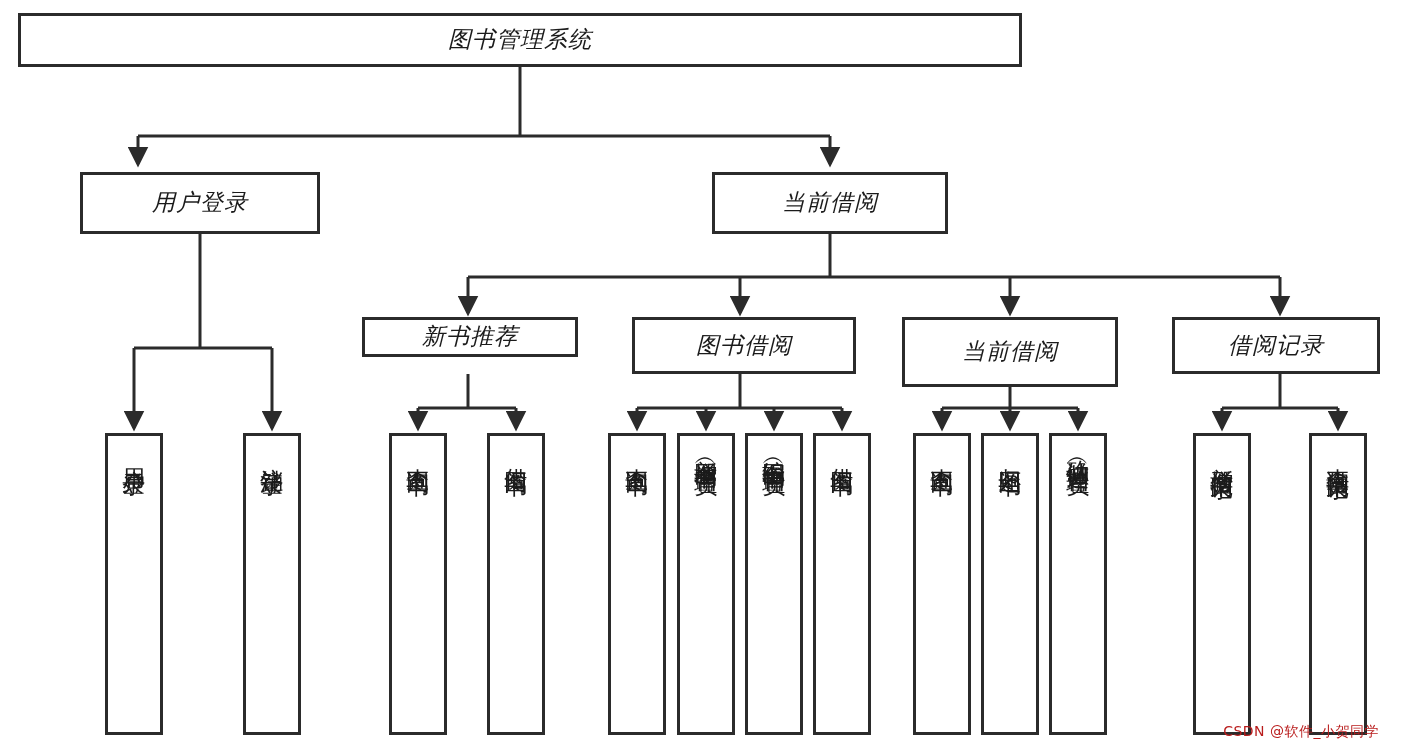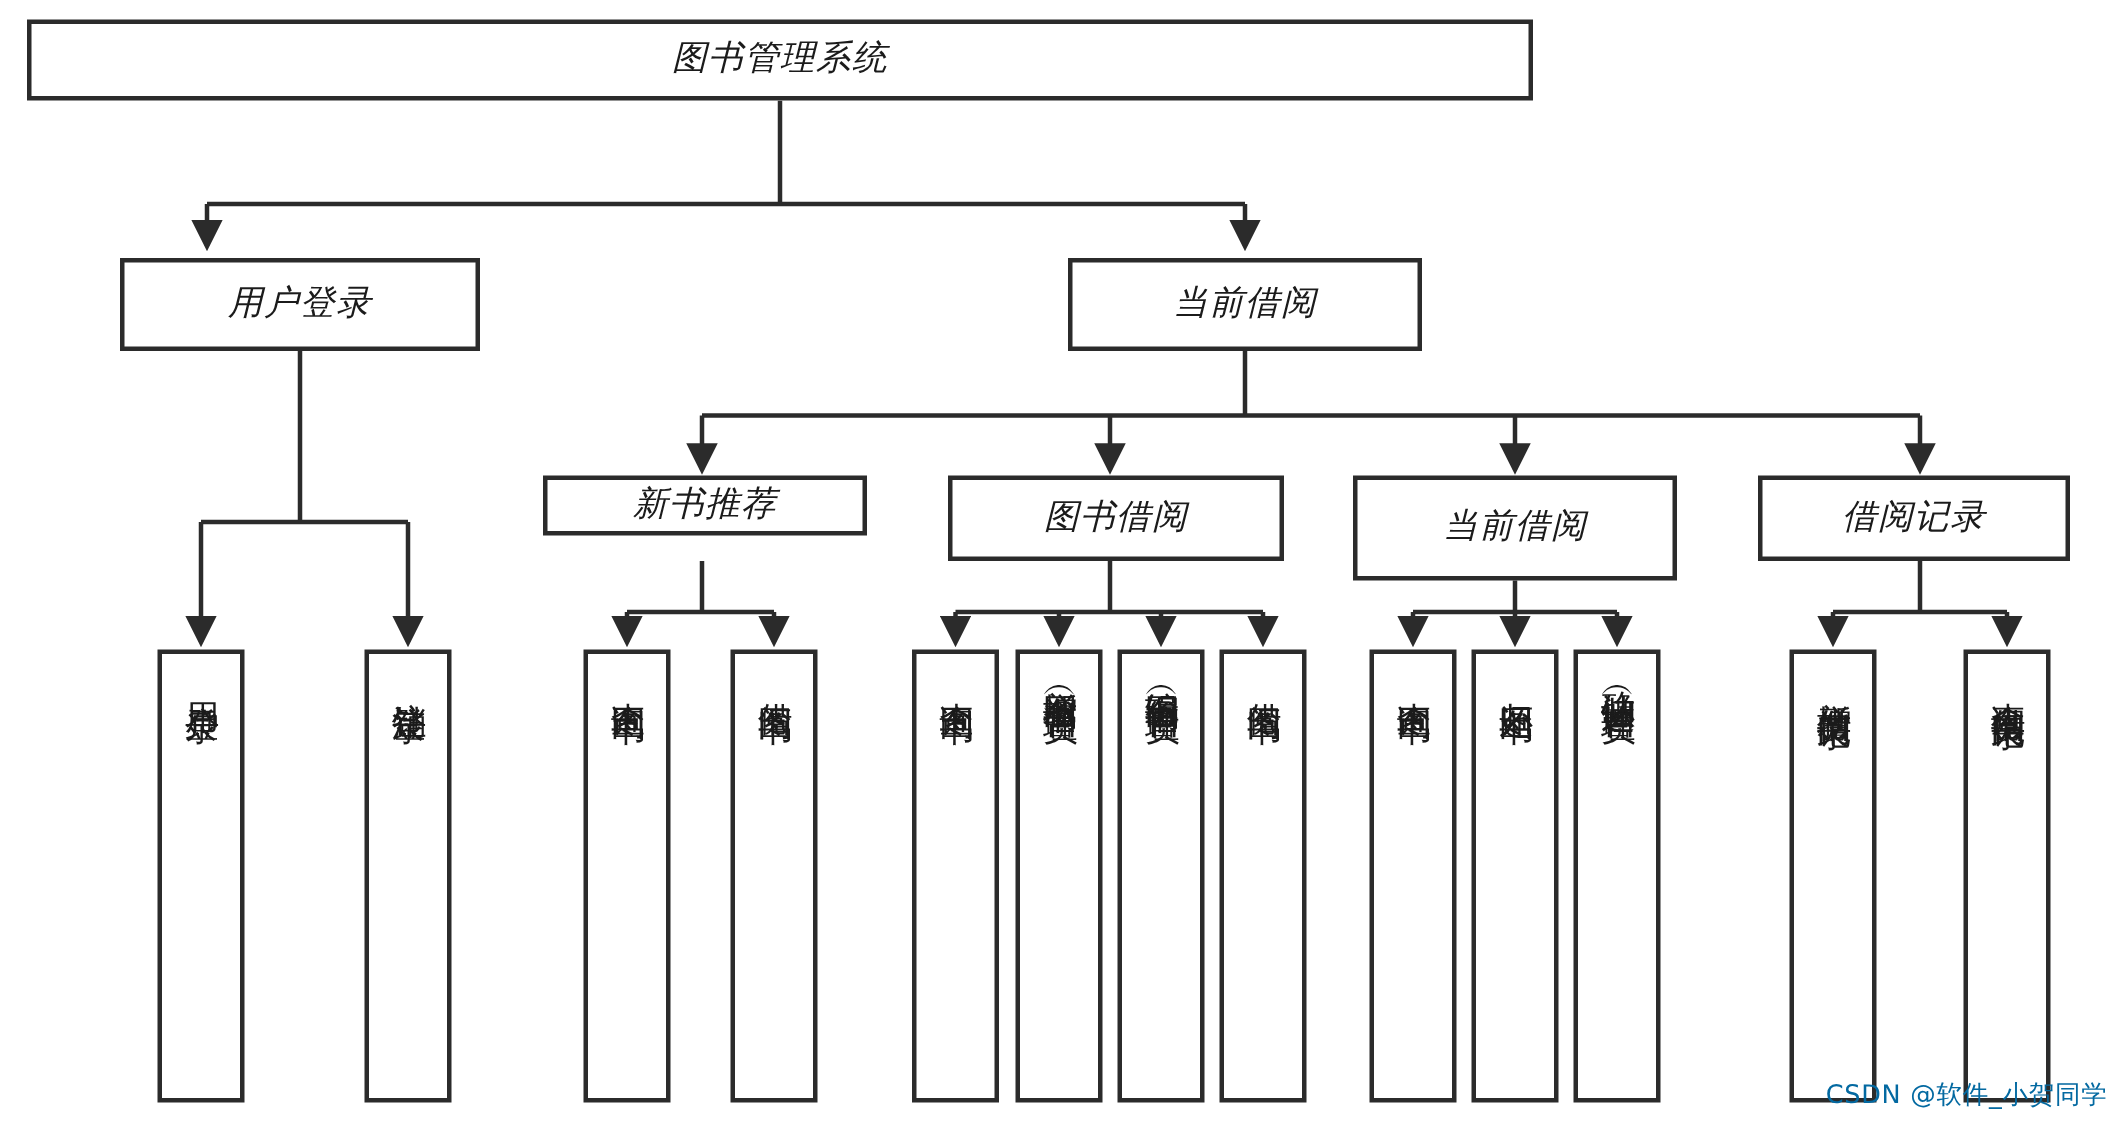--- a/index.html
+++ b/index.html
@@ -50,24 +50,24 @@
   #wires {
     position: absolute;
     left: 0;
     top: 0;
     width: 1405px;
     height: 747px;
     pointer-events: none;
   }
   .watermark {
     position: absolute;
-    right: 0;
+    right: 26px;
     bottom: 6px;
-    font-size: 17px;
-    color: #0369a1;
+    font-size: 14px;
+    color: #b91c1c;
     letter-spacing: 0.5px;
     white-space: nowrap;
   }
 </style>
 </head>
 <body>
 
 <div id="canvas">
 
   <svg id="wires" viewBox="0 0 1405 747" width="1405" height="747" xmlns="http://www.w3.org/2000/svg">

